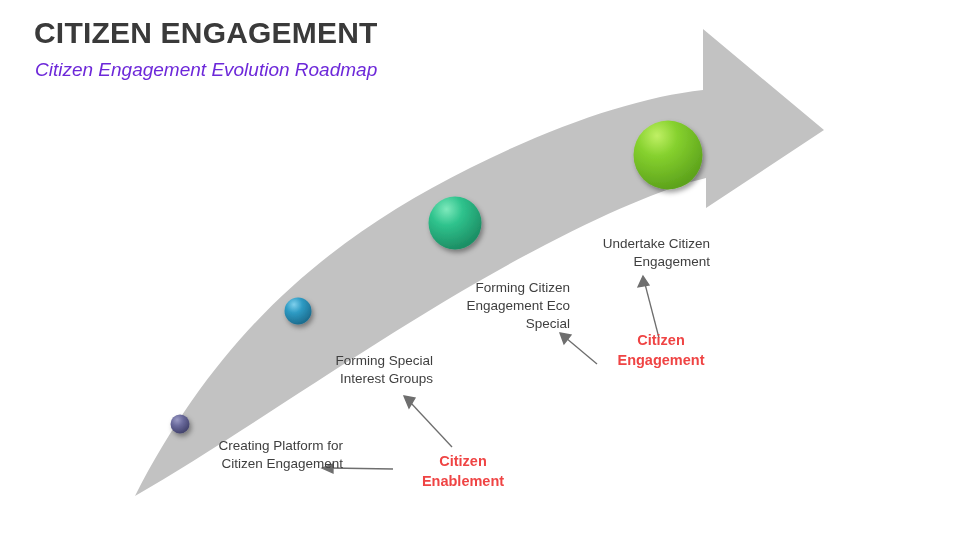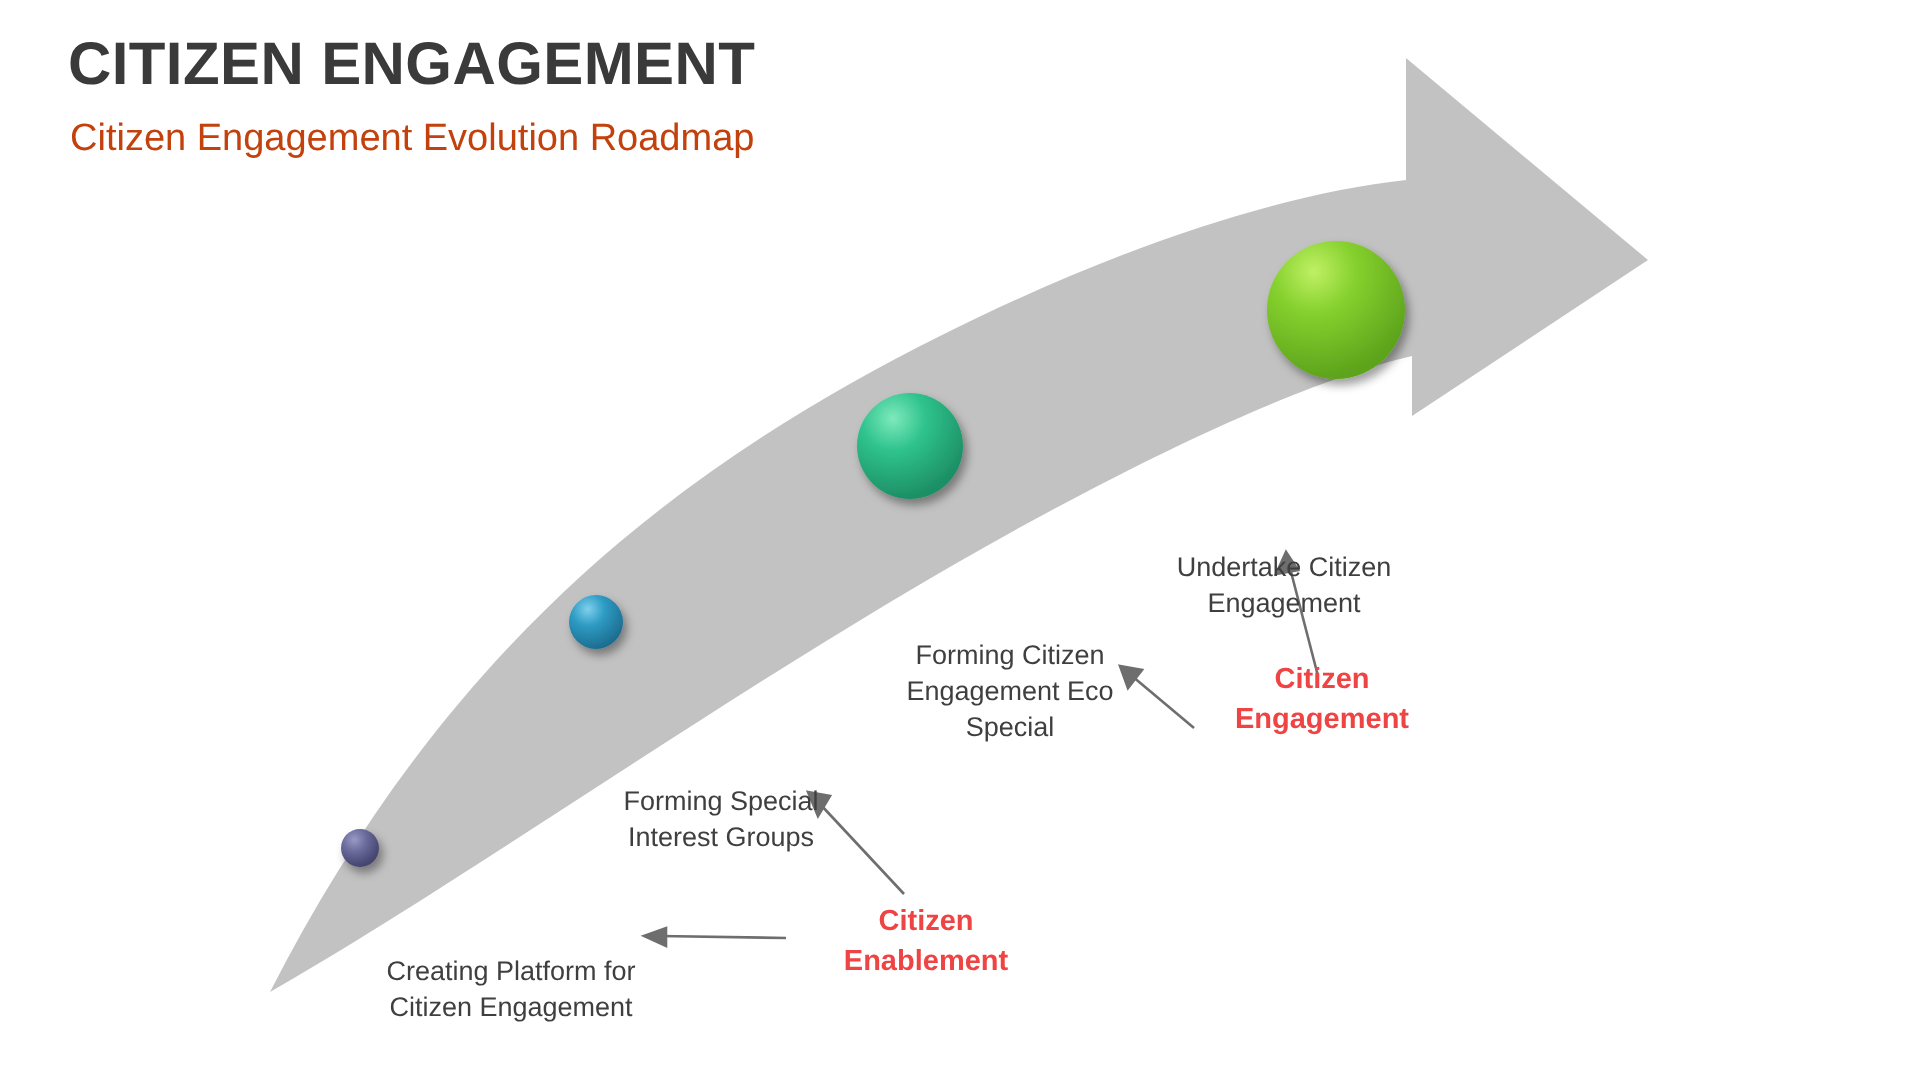--- a/index.html
+++ b/index.html
@@ -26,42 +26,42 @@
     letter-spacing: 0.2px;
     color: #3a3a3a;
     white-space: nowrap;
   }
   #subtitle {
     position: absolute;
     left: 35px;
     top: 59px;
     font-size: 19px;
     font-weight: normal;
-    color: #c2410c;
+    color: #6d28d9;
     white-space: nowrap;
+    font-style: italic;
   }
 
   
   #graphic {
     position: absolute;
     left: 0;
     top: 0;
     width: 960px;
     height: 540px;
   }
 
   
   .stage-label {
     position: absolute;
     font-size: 13.5px;
     line-height: 18px;
     color: #3f3f3f;
-    text-align: center;
+    text-align: right;
     white-space: pre-line;
-    margin-top: 40px;
   }
   .phase-label {
     position: absolute;
     font-size: 14.5px;
     line-height: 20px;
     font-weight: bold;
     color: #ef4444;
     text-align: center;
     white-space: pre-line;
   }

